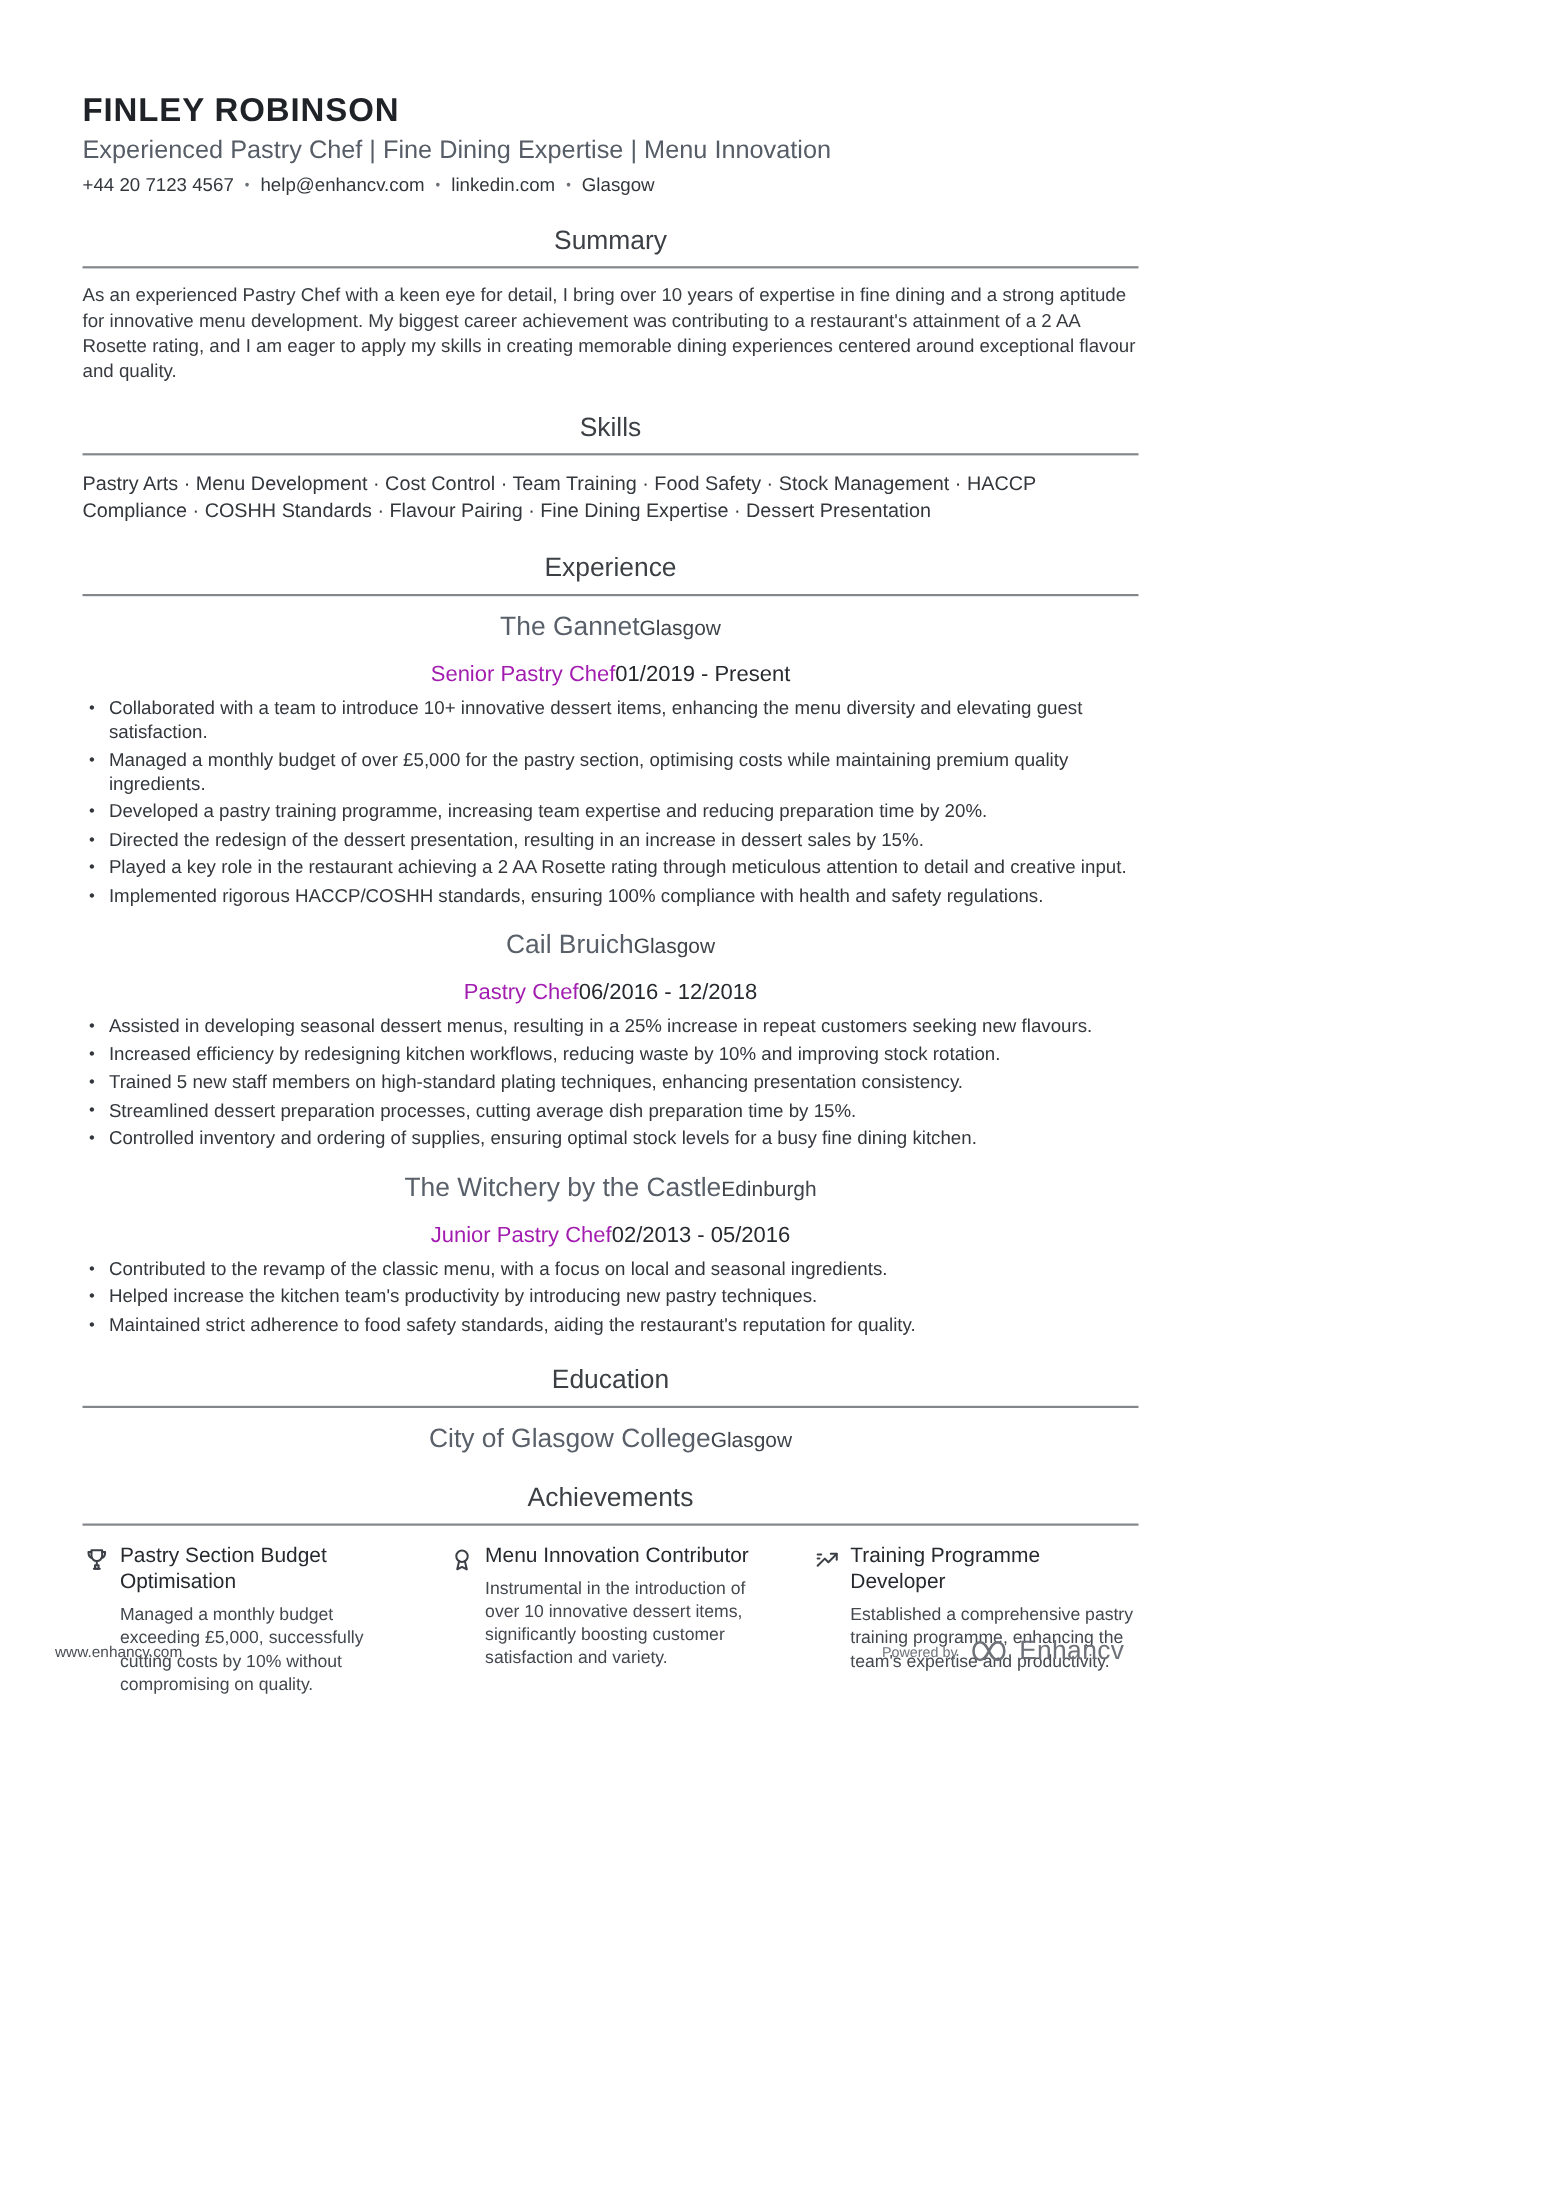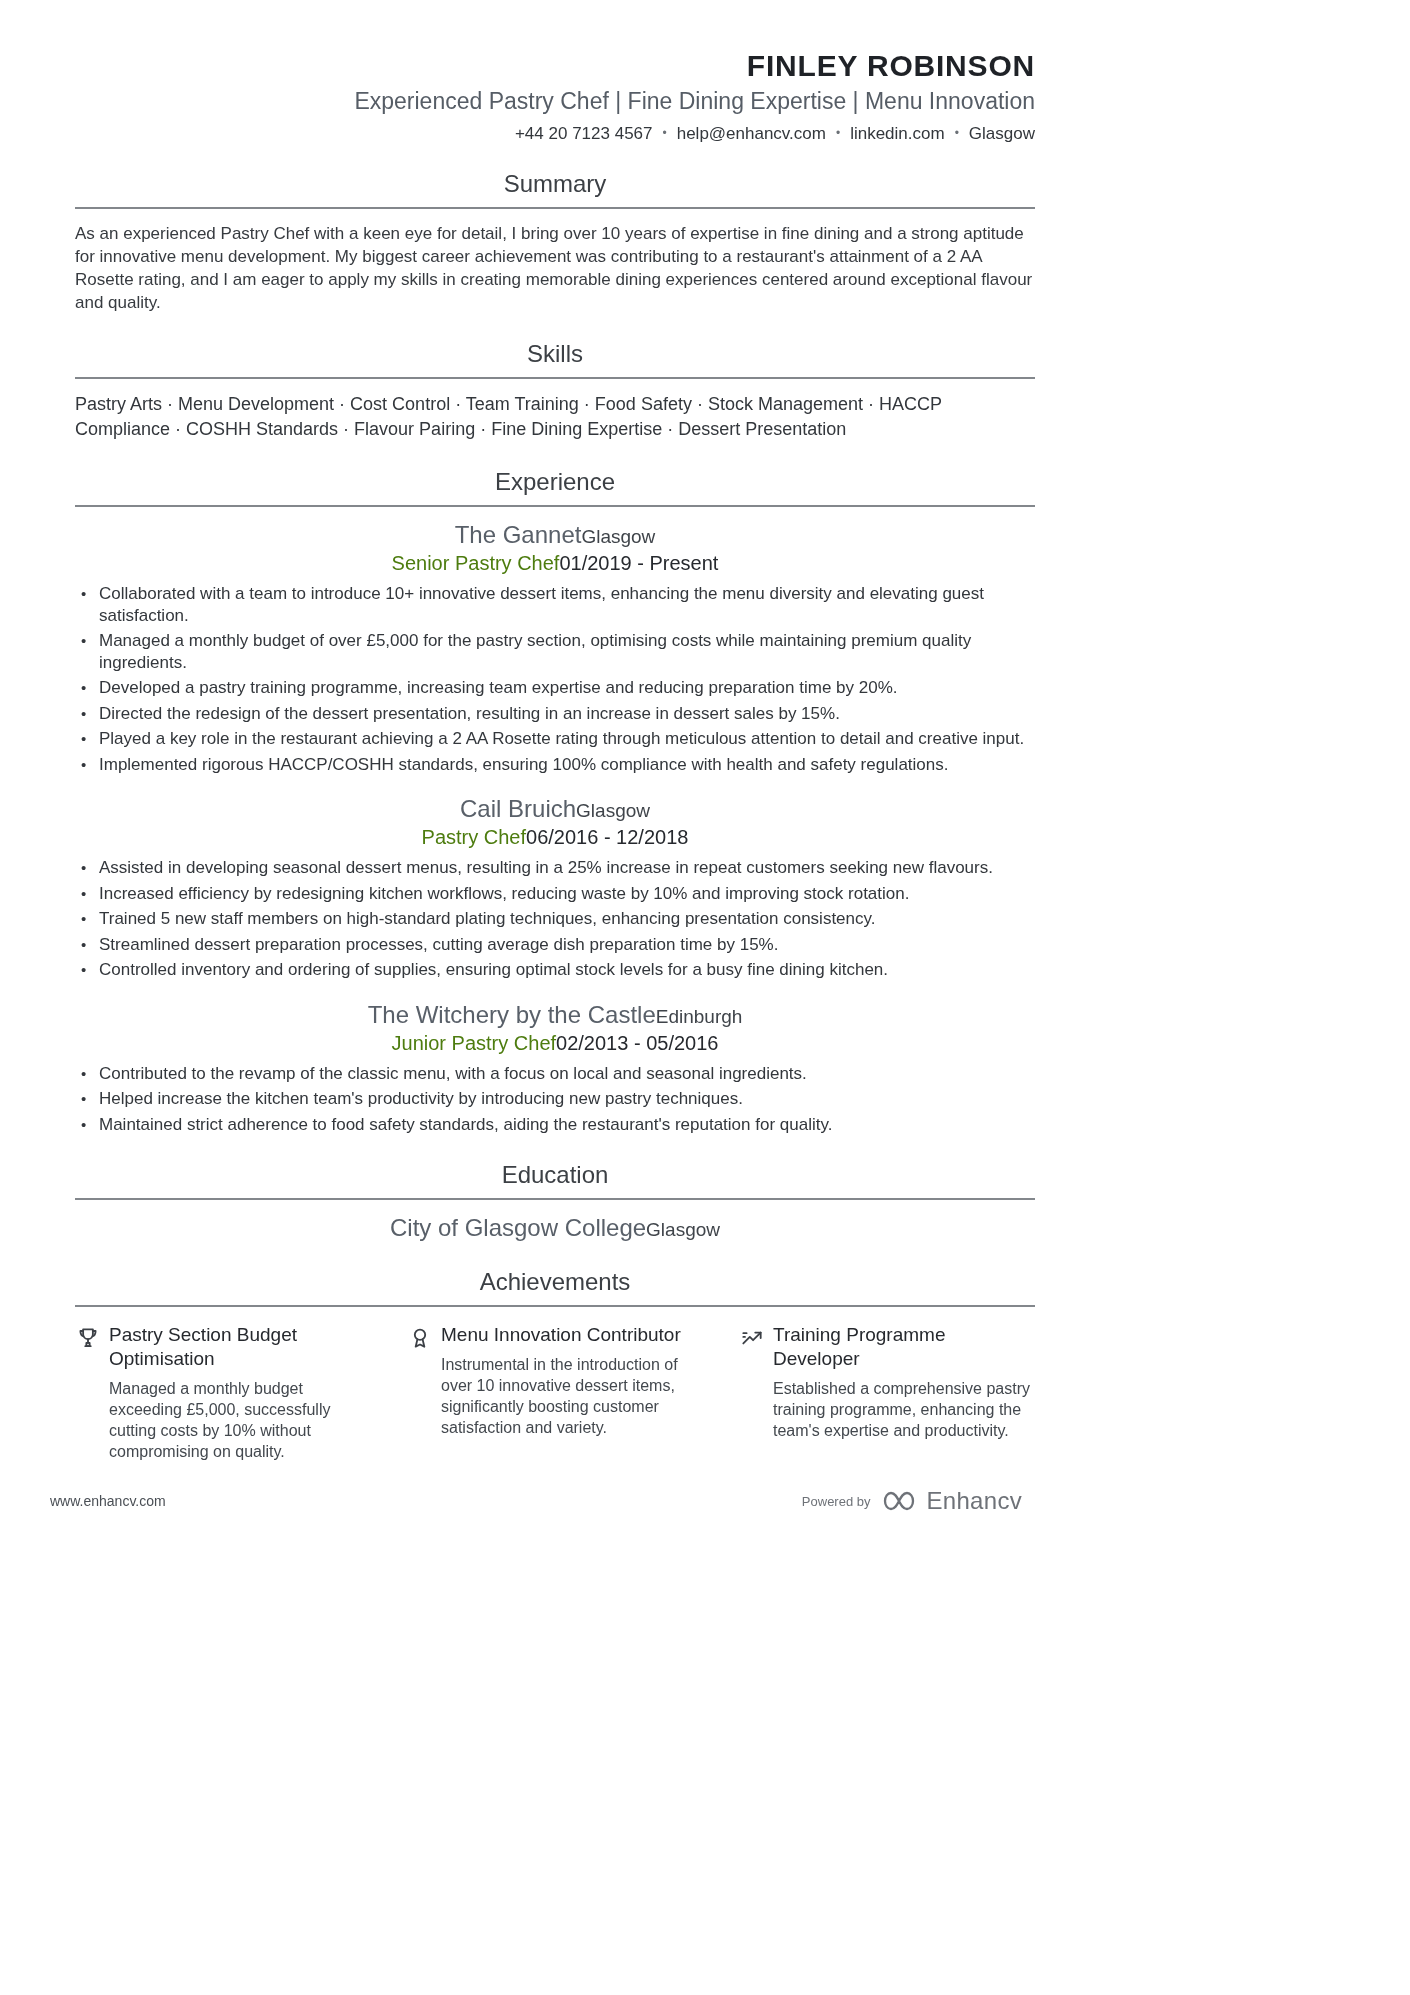--- a/index.html
+++ b/index.html
@@ -2,40 +2,40 @@
 <html><head>
 <meta charset="utf-8">
 <style>
   * { margin:0; padding:0; box-sizing:border-box; }
   html, body { background:#ffffff; }
   body { font-family:"Liberation Sans", sans-serif; -webkit-font-smoothing:antialiased; }
   .page { position:relative; width:1410px; height:1995px; background:#ffffff; overflow:hidden; }
   .content { position:absolute; left:75px; top:0; width:960px; }
 
   
-  .header { text-align:right; padding-top:49px; }
+  .header { text-align:left; padding-top:84px; }
   .name { font-size:30px; font-weight:700; letter-spacing:0.8px; color:#1f2227; }
   .subtitle { font-size:23px; color:#565d66; margin-top:5px; }
   .contact { font-size:17px; color:#33373c; margin-top:9px; }
   .contact .sep { display:inline-block; margin:0 10px; color:#6b7076; font-size:12px; vertical-align:2px; }
 
   
   .section { margin-top:26px; }
   .sec-h { font-size:24px; font-weight:400; color:#3c4045; text-align:center; }
   .sec-rule { border:none; border-top:2px solid #83878c; margin-top:9px; }
   .summary-text { margin-top:13px; font-size:17px; line-height:23px; color:#373b40; }
   .skills-text { margin-top:13px; font-size:18px; line-height:25px; color:#33373c; }
 
   
   .xp { margin-top:14px; }
   .xp + .xp { margin-top:20px; }
   .row { display:flex; justify-content:center; align-items:baseline; }
   .company { font-size:24px; font-weight:400; color:#596069; }
   .loc { font-size:19px; color:#3f444a; }
-  .role { font-size:20px; color:#4d7c0f; margin-top:3px; }
+  .role { font-size:20px; color:#a21caf; margin-top:18px; }
   .dates { font-size:20px; color:#26292e; }
   .bullets { list-style:none; margin-top:8px; }
   .bullets li { position:relative; padding-left:24px; font-size:17px; line-height:21.5px; color:#33373c; margin-bottom:4px; }
   .bullets li::before { content:"•"; position:absolute; left:6px; top:0; color:#33373c; font-size:15px; }
 
   
   .ach-grid { display:grid; grid-template-columns:1fr 1fr 1fr; gap:0 36px; margin-top:16px; }
   .ach { display:flex; align-items:flex-start; }
   .ach-icon { flex:0 0 34px; padding-top:2px; color:#3c4046; }
   .ach-title { font-size:19px; line-height:24px; color:#26292e; }

